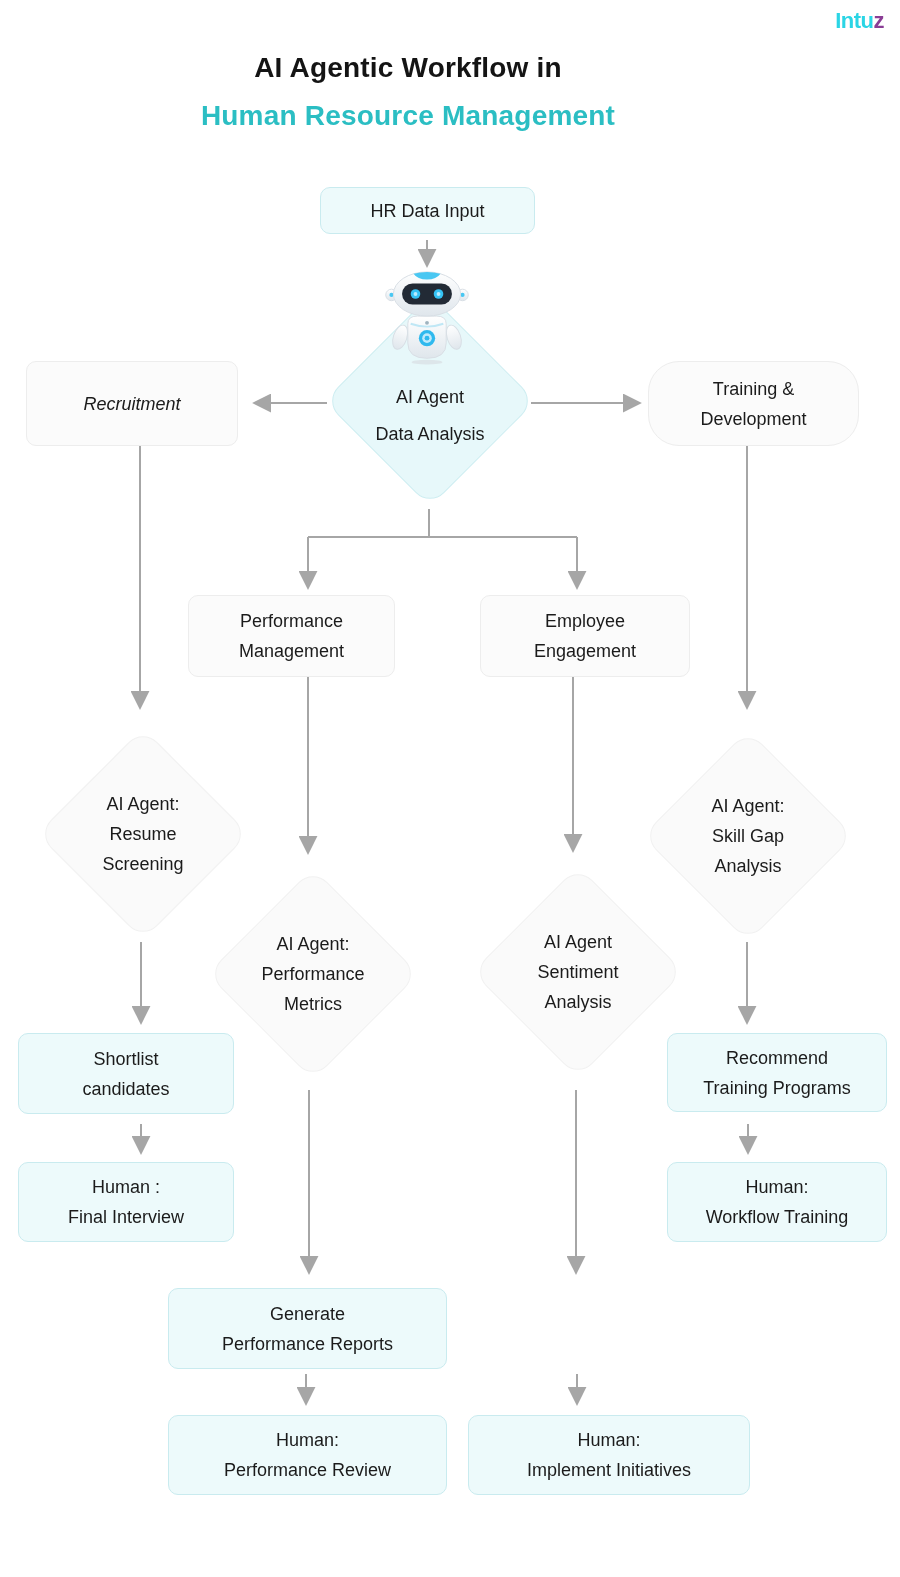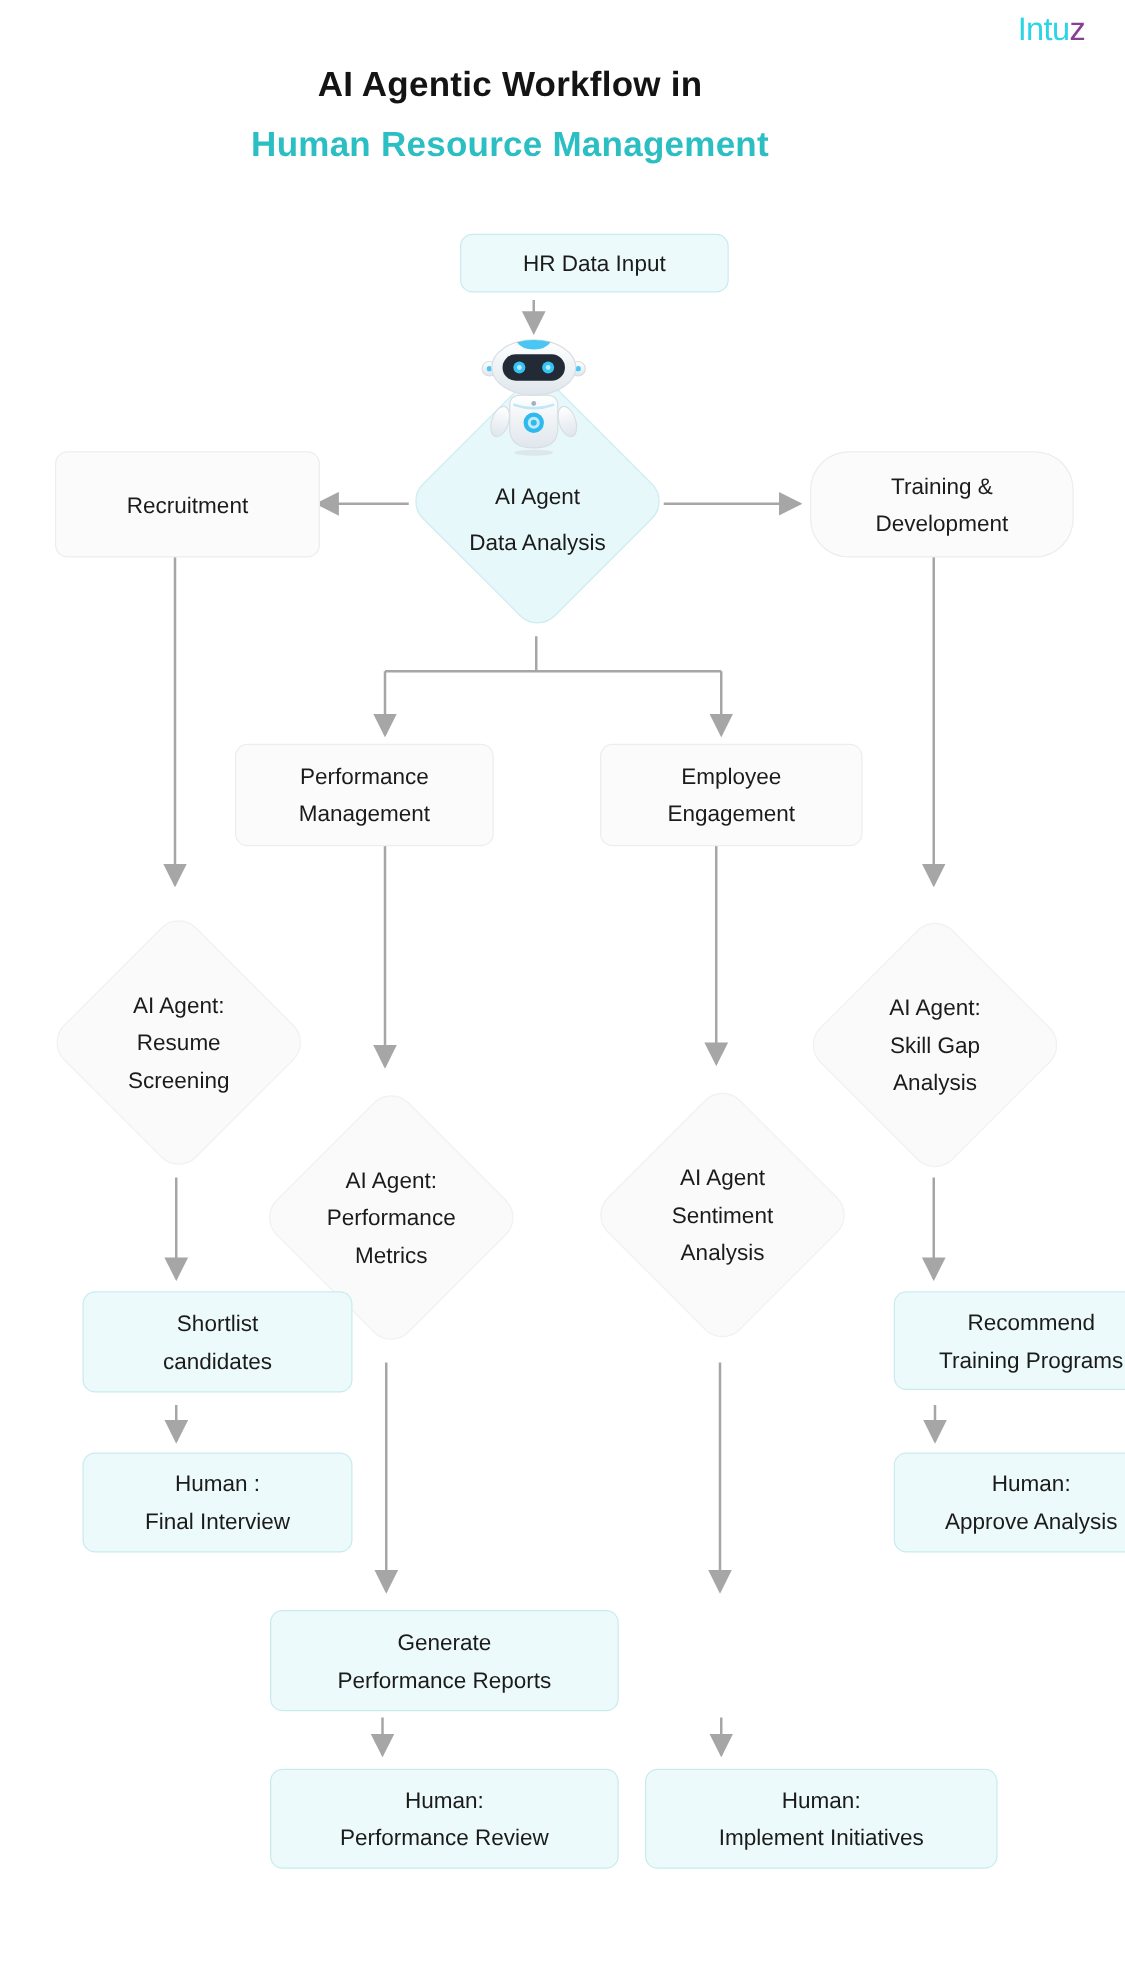--- a/index.html
+++ b/index.html
@@ -4,55 +4,55 @@
 <style>
   html,body{margin:0;padding:0;}
   body{
     width:900px;height:1577px;position:relative;background:#ffffff;
     font-family:"Liberation Sans", sans-serif;color:#1b1b1b;overflow:hidden;
   }
   .stage{position:absolute;inset:0;width:900px;height:1577px;}
 
   
   .logo{
-    position:absolute;top:10px;right:32px;font-size:26px;font-weight:400;
+    position:absolute;top:10px;right:16px;font-size:22px;font-weight:700;
     letter-spacing:-0.5px;line-height:1;
   }
   .logo .p1{color:var(--logo_cyan,#2bd5e5);}
   .logo .p2{color:var(--logo_purple,#8a3d95);}
   .title{
     position:absolute;top:44px;left:0;width:816px;text-align:center;
     font-weight:700;font-size:28px;line-height:48px;letter-spacing:0.2px;
   }
   .title .t1{color:#141414;display:block;}
   .title .t2{color:var(--accent_teal,#2bbec3);display:block;}
 
   
   .box{
     position:absolute;display:flex;flex-direction:column;align-items:center;
     justify-content:center;text-align:center;border-radius:10px;
     font-size:18px;line-height:30px;font-weight:500;
   }
-  .box.cyan{background:var(--box_cyan_bg,#edfafb);border:1px solid var(--box_cyan_border,#c9ebef);margin-left:48px;}
+  .box.cyan{background:var(--box_cyan_bg,#edfafb);border:1px solid var(--box_cyan_border,#c9ebef);}
   .box.gray{background:var(--box_gray_bg,#fbfbfb);border:1px solid var(--box_gray_border,#ededed);}
 
   
   .diamond{position:absolute;width:148px;height:148px;transform:rotate(45deg);border-radius:20px;}
   .diamond.gray{background:#fafafa;border:1px solid #f1f1f1;}
   .diamond.cyan{background:var(--diamond_cyan_bg,#e7f8fa);border:1px solid var(--diamond_cyan_border,#cdedf1);}
   .diamond .label{
     position:absolute;inset:0;transform:rotate(-45deg);display:flex;
     flex-direction:column;align-items:center;justify-content:center;
     text-align:center;font-size:18px;line-height:30px;font-weight:500;white-space:nowrap;
   }
   .diamond.central .label{padding-top:30px;line-height:37px;}
 
   
   #n-hr{left:320px;top:187px;width:213px;height:45px;}
-  #n-recruitment{left:44px;top:361px;width:210px;height:83px;}
+  #n-recruitment{left:26px;top:361px;width:210px;height:83px;font-style:italic;}
   #n-training{left:648px;top:361px;width:209px;height:83px;border-radius:31px;}
   #n-perf-mgmt{left:188px;top:595px;width:205px;height:80px;}
   #n-emp-eng{left:480px;top:595px;width:208px;height:80px;}
   #d-central{left:355px;top:326px;}
   #d-resume{left:68px;top:759px;}
   #d-metrics{left:238px;top:899px;}
   #d-sentiment{left:503px;top:897px;}
   #d-skillgap{left:673px;top:761px;}
   #n-shortlist{left:18px;top:1033px;width:214px;height:79px;}
   #n-human-final{left:18px;top:1162px;width:214px;height:78px;}
@@ -206,21 +206,21 @@
   <div class="box cyan" id="n-recommend">
     <span>Recommend</span>
     <span>Training Programs</span>
   </div>
   <div class="box cyan" id="n-human-final">
     <span>Human :</span>
     <span>Final Interview</span>
   </div>
   <div class="box cyan" id="n-human-approve">
     <span>Human:</span>
-    <span>Approve Analysis</span>
+    <span>Workflow Training</span>
   </div>
   <div class="box cyan" id="n-generate">
     <span>Generate</span>
     <span>Performance Reports</span>
   </div>
   <div class="box cyan" id="n-human-review">
     <span>Human:</span>
     <span>Performance Review</span>
   </div>
   <div class="box cyan" id="n-human-implement">

